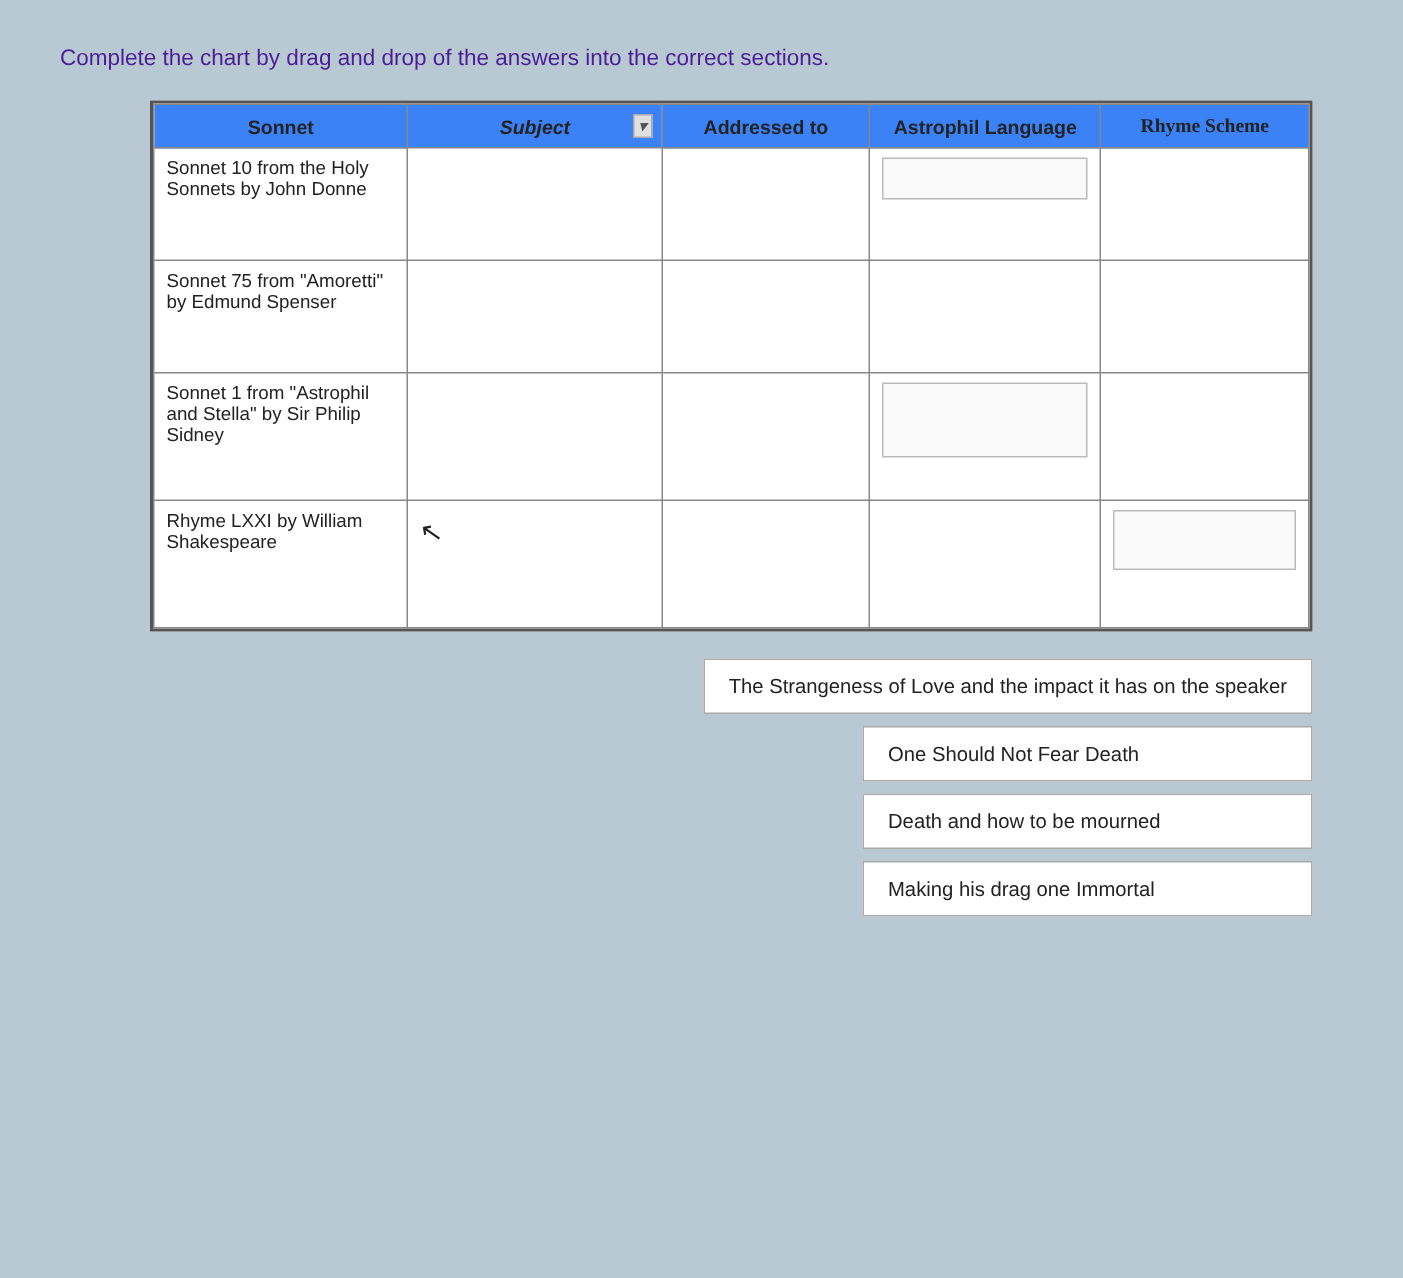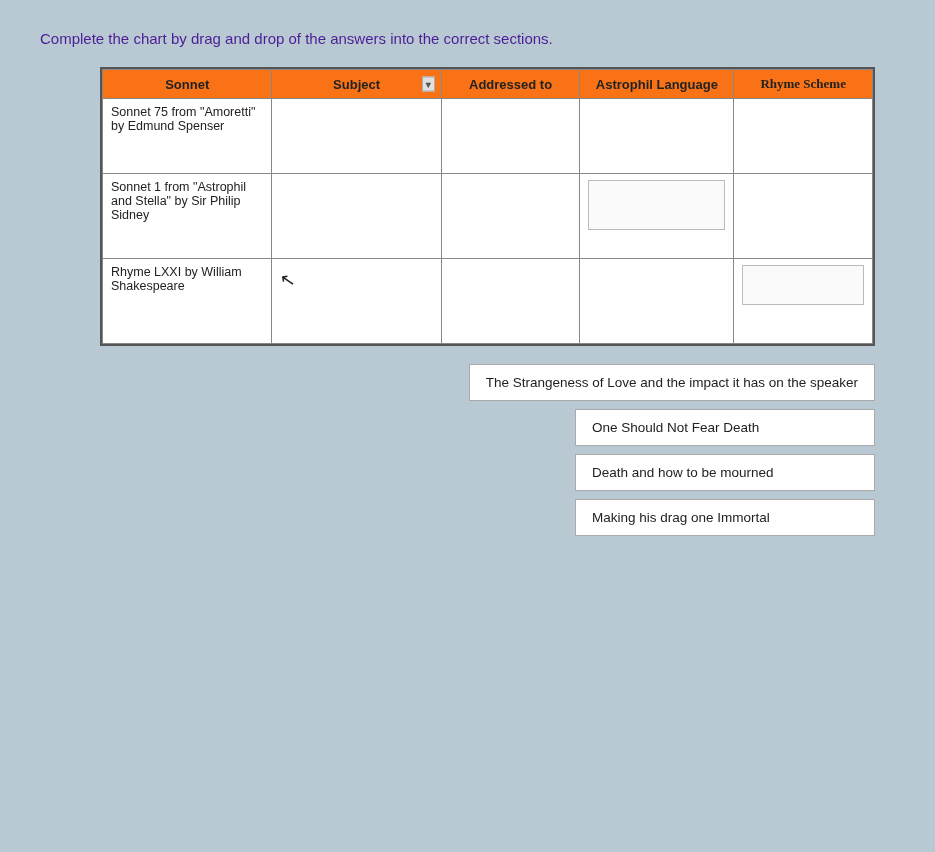--- a/index.html
+++ b/index.html
@@ -40,34 +40,35 @@
       border-collapse: collapse;
     }
 
     table th, table td {
       border: 1px solid #888;
       padding: 6px 8px;
       vertical-align: top;
     }
 
     thead th {
-      background: #f97316;
+      background: #3b82f6;
       font-weight: bold;
       font-size: 13px;
       vertical-align: middle;
     }
 
     .sonnet-col { width: 22%; }
     .subject-col { width: 22%; }
     .addressed-col { width: 18%; }
     .figurative-col { width: 20%; }
     .rhyme-col { width: 18%; font-family: Liberation Serif, serif; }
 
     thead th.subject-col {
       position: relative;
+      font-style: italic;
     }
     .dropdown-arrow {
       position: absolute;
       right: 6px;
       top: 50%;
       transform: translateY(-50%);
       font-size: 10px;
       color: #555;
       background: #e0e0e0;
       border: 1px solid #aaa;
@@ -143,20 +144,37 @@
           </th>
           <th class="figurative-col">
             <span>Astrophil Language</span>
           </th>
           <th class="rhyme-col">
             <span>Rhyme Scheme</span>
           </th>
         </tr>
       </thead>
       <tbody>
+        <tr class="row-2">
+          <td class="sonnet-col">
+            <span>Sonnet 10 from the Holy Sonnets by John Donne</span>
+          </td>
+          <td class="subject-col">
+            <div class="drop-area"></div>
+          </td>
+          <td class="addressed-col">
+            <div class="drop-area"></div>
+          </td>
+          <td class="figurative-col">
+            <div class="drop-area-box"></div>
+          </td>
+          <td class="rhyme-col">
+            <div class="drop-area"></div>
+          </td>
+        </tr>
         <tr class="row-3">
           <td class="sonnet-col">
             <span>Sonnet 75 from "Amoretti" by Edmund Spenser</span>
           </td>
           <td class="subject-col">
             <div class="drop-area"></div>
           </td>
           <td class="addressed-col">
             <div class="drop-area"></div>
           </td>

